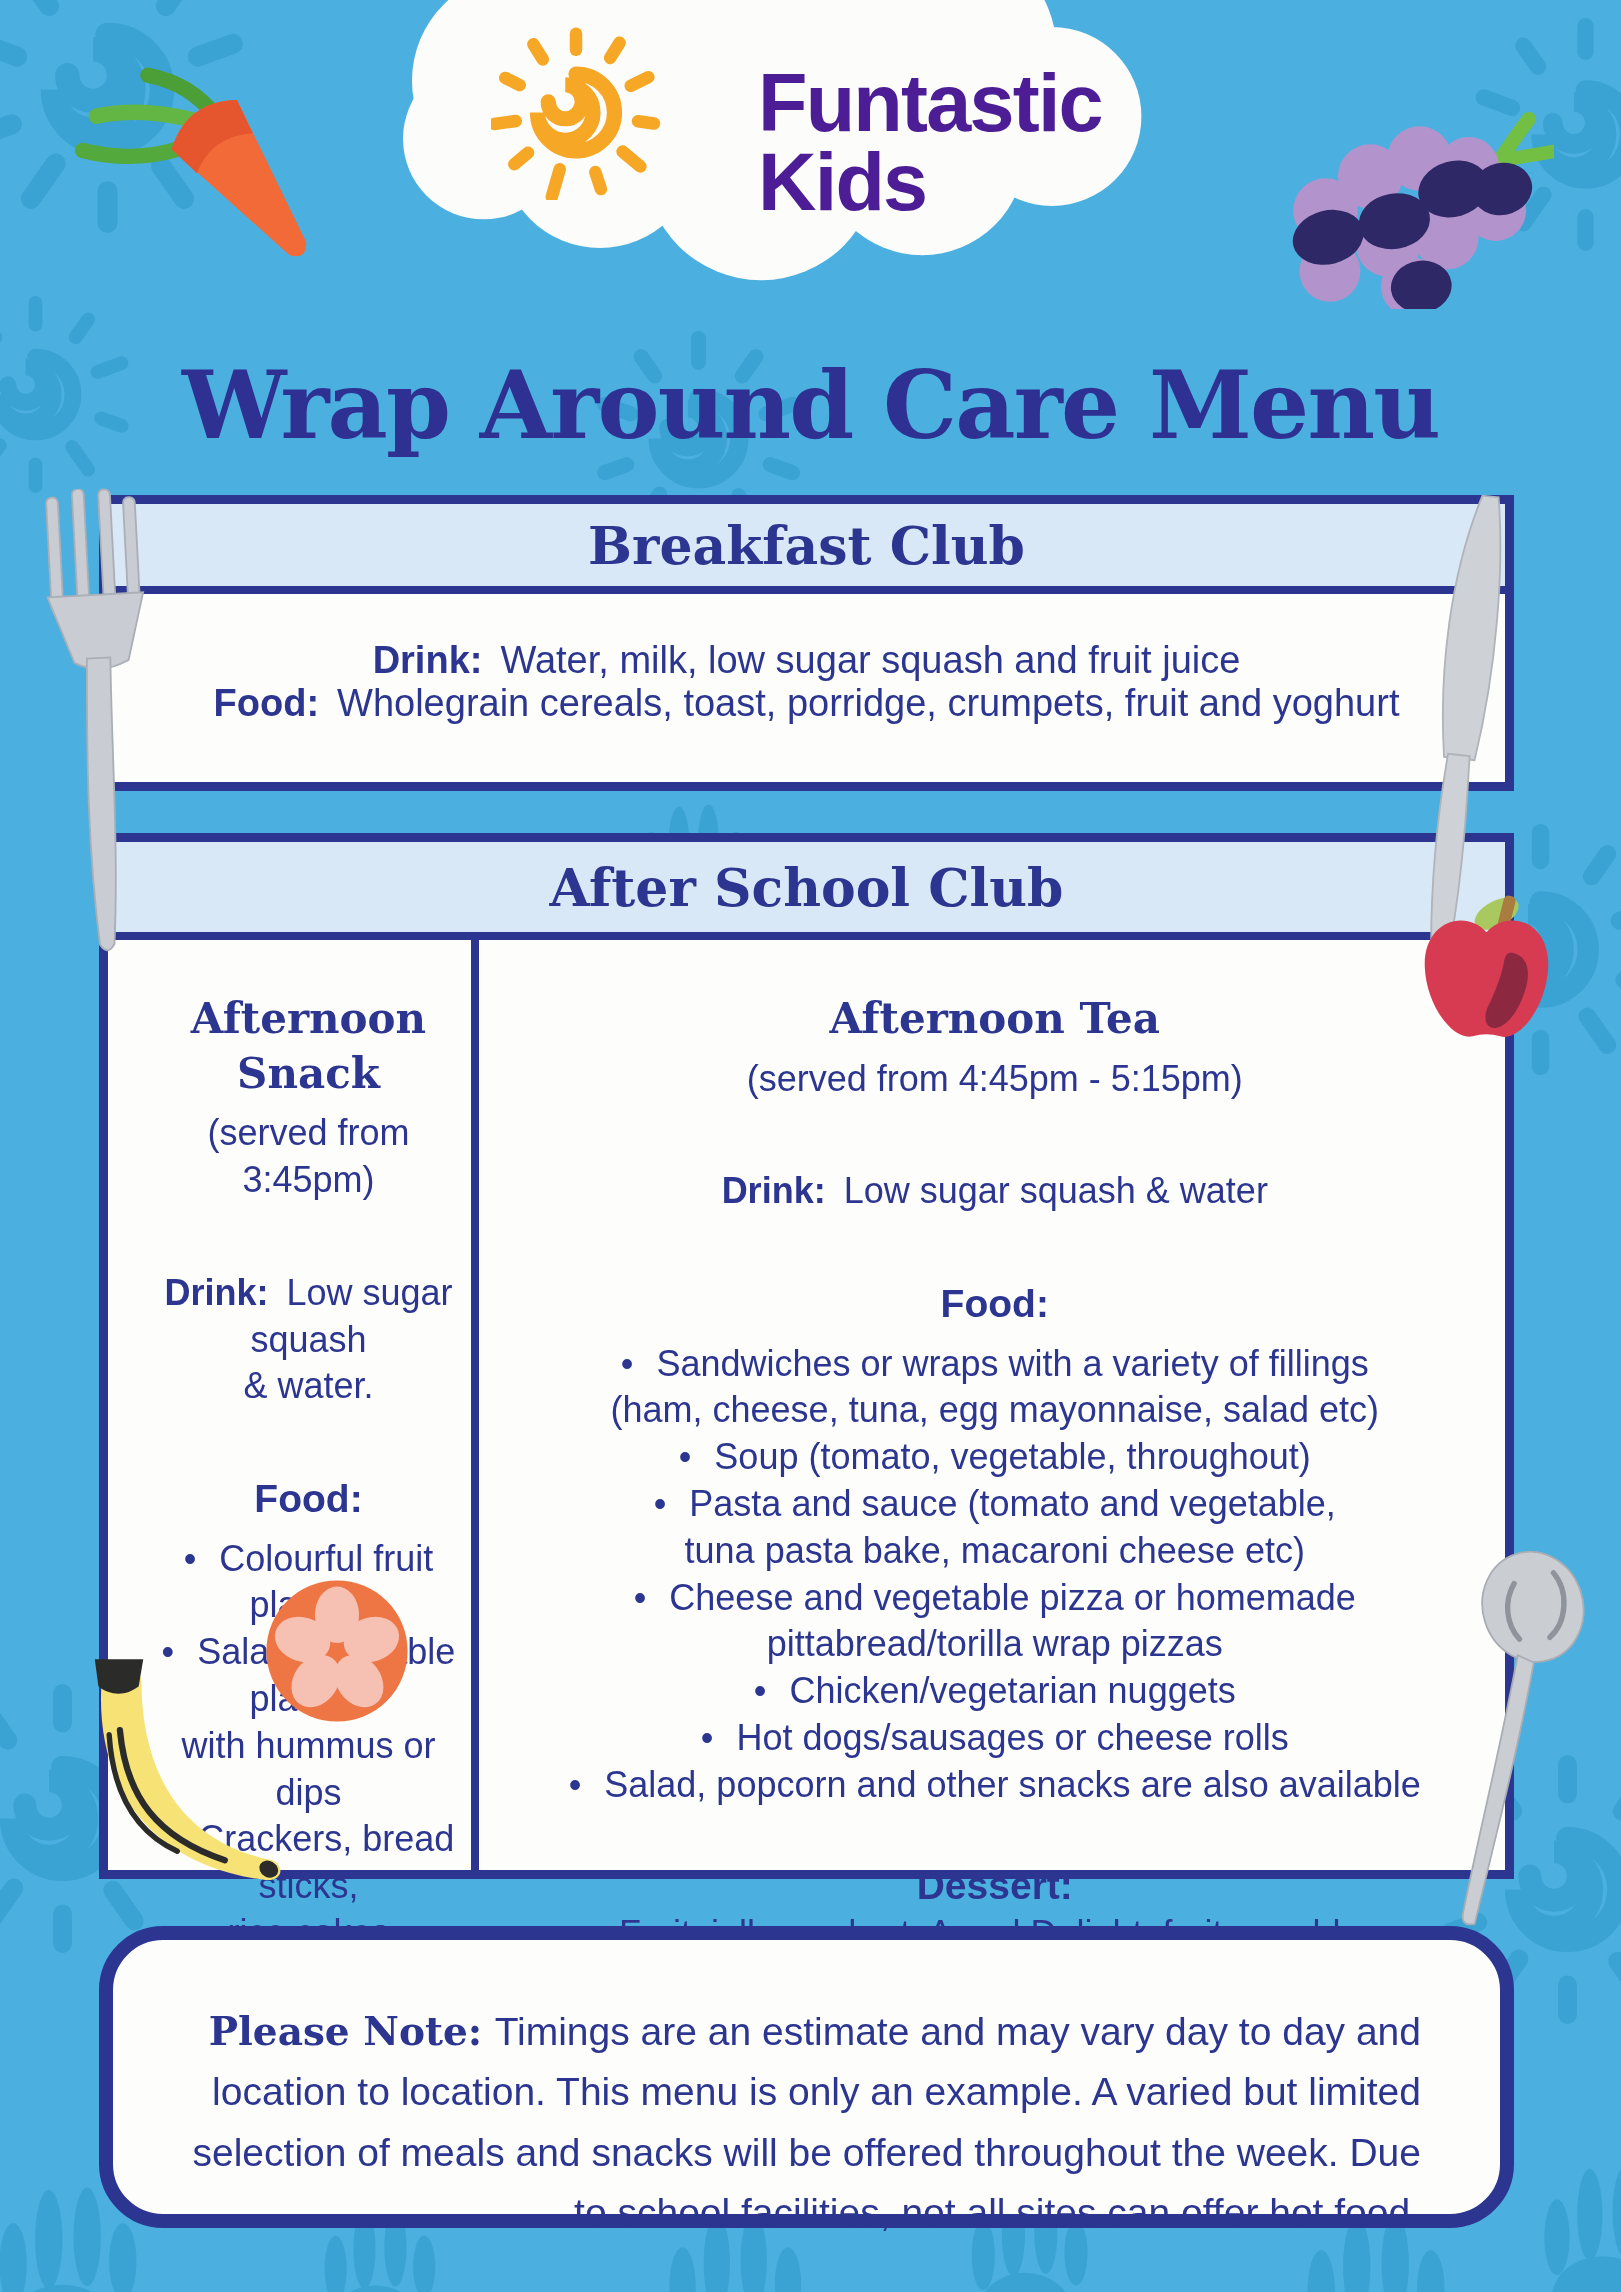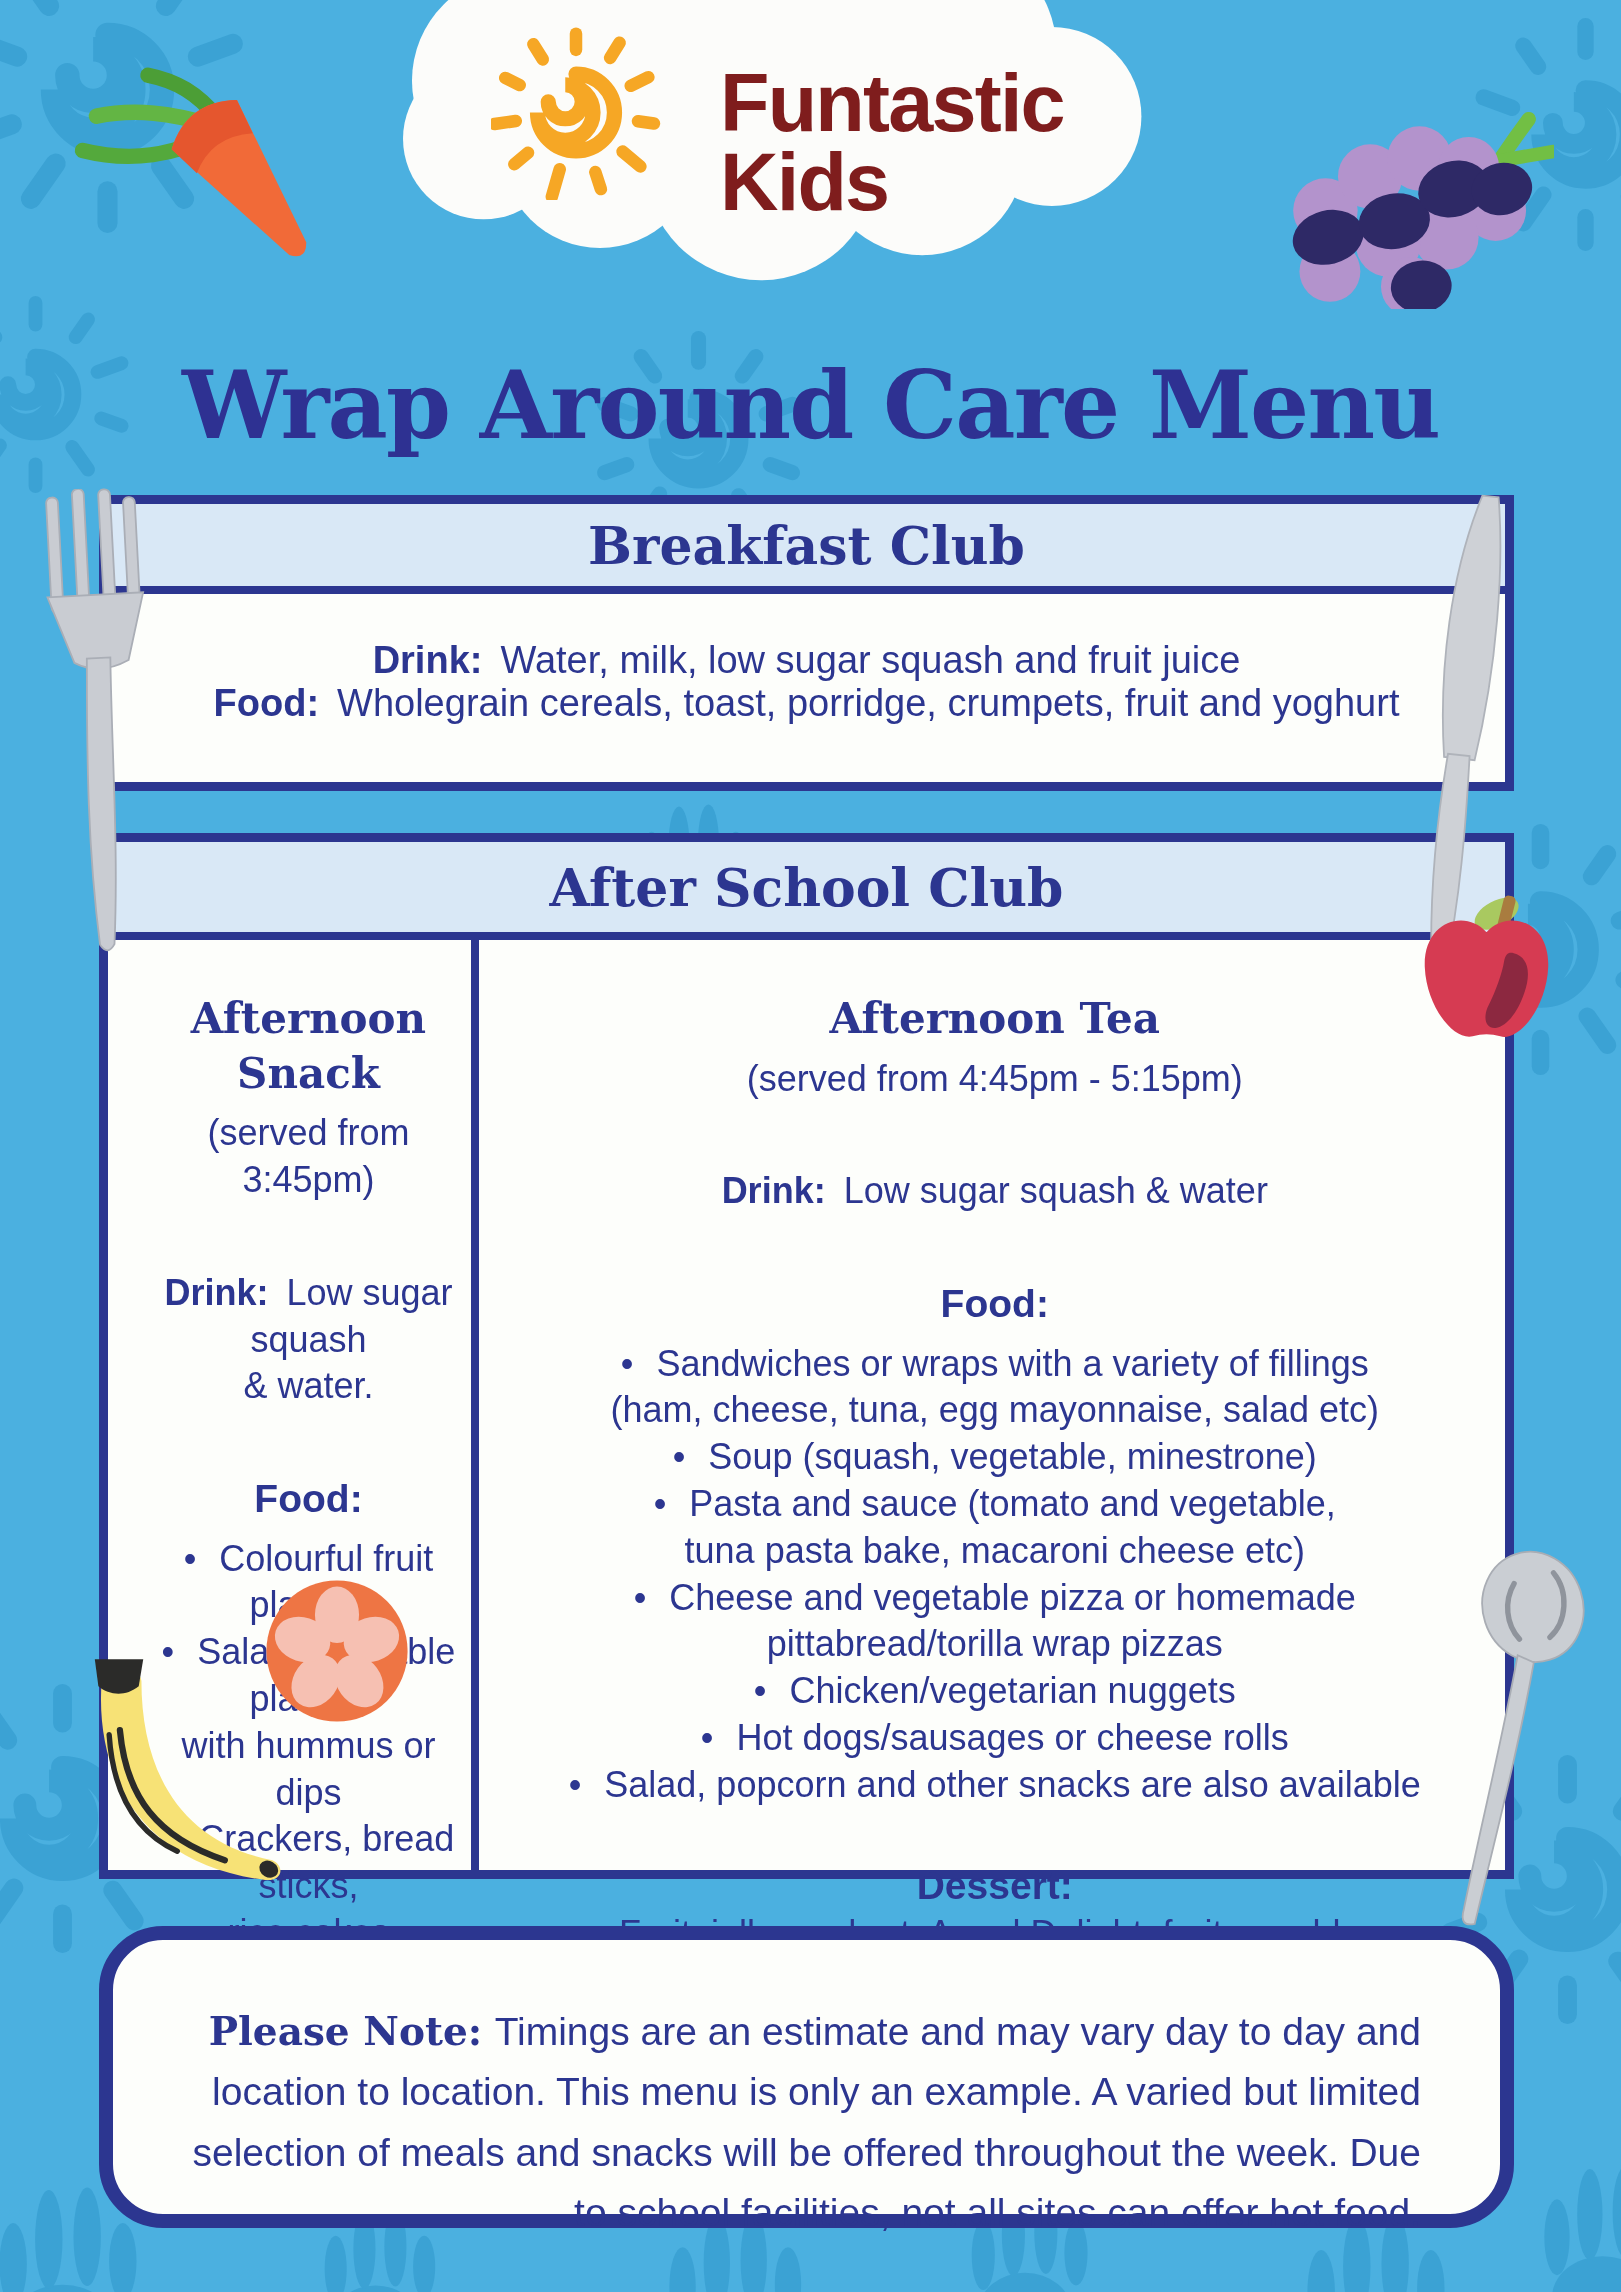--- a/index.html
+++ b/index.html
@@ -2,21 +2,21 @@
 <html style="font-size:14.3px"><head>
 <meta charset="utf-8">
 <style>
   html,body{margin:0;padding:0;background:#3a8fc0;}
   .page{position:relative;width:1621px;height:2293px;overflow:hidden;background:#4BB0E0;
         font-family:"Liberation Sans",sans-serif;color:#2C3690;}
   .pat{position:absolute;z-index:0;}
   .art{position:absolute;z-index:3;}
   .cloud{position:absolute;z-index:1;}
   .slab{font-family:"DejaVu Serif",serif;font-weight:bold;}
-  .brand{position:absolute;left:720px;top:64px;z-index:2;font-weight:bold;color:#7f1d1d;
+  .brand{position:absolute;left:758px;top:64px;z-index:2;font-weight:bold;color:#4c1d95;
          font-size:81px;line-height:0.98;letter-spacing:-1.8px;}
   .page-title{position:absolute;top:351px;left:0;right:0;z-index:2;margin:0;text-align:center;
         font-size:93px;color:#2E3192;letter-spacing:-1.8px;}
   .box{position:absolute;left:99px;width:1415px;z-index:1;background:#FDFEFB;
        border:9px solid #2C3690;box-sizing:border-box;}
   #breakfast-box{top:495px;height:296px;}
   #afterschool-box{top:833px;height:1046px;}
   .band{background:#D9E8F6;border-bottom:8px solid #2C3690;display:flex;align-items:center;justify-content:center;}
   #breakfast-box .band{height:82px;}
   #afterschool-box .band{height:90px;}
@@ -238,21 +238,21 @@
 
       <div class="col col-right">
         <div class="col-title slab">Afternoon Tea</div>
         <div class="col-sub">(served from 4:45pm - 5:15pm)</div>
         <div class="drink-block">
           <span class="lbl">Drink:</span><span>Low sugar squash &amp; water</span>
         </div>
         <div class="food-label">Food:</div>
         <div class="items">
           <div><span class="bullet">•</span><span>Sandwiches or wraps with a variety of fillings</span><br><span>(ham, cheese, tuna, egg mayonnaise, salad etc)</span></div>
-          <div><span class="bullet">•</span><span>Soup (squash, vegetable, minestrone)</span></div>
+          <div><span class="bullet">•</span><span>Soup (tomato, vegetable, throughout)</span></div>
           <div><span class="bullet">•</span><span>Pasta and sauce (tomato and vegetable,</span><br><span>tuna pasta bake, macaroni cheese etc)</span></div>
           <div><span class="bullet">•</span><span>Cheese and vegetable pizza or homemade</span><br><span>pittabread/torilla wrap pizzas</span></div>
           <div><span class="bullet">•</span><span>Chicken/vegetarian nuggets</span></div>
           <div><span class="bullet">•</span><span>Hot dogs/sausages or cheese rolls</span></div>
           <div><span class="bullet">•</span><span>Salad, popcorn and other snacks are also available</span></div>
         </div>
         <div class="dessert-label">Dessert:</div>
         <div>
           <span>Fruit, jelly, yoghurt, Angel Delight, fruit crumble,</span><br>
           <span>ice lollies (in summer), biscuits</span>

